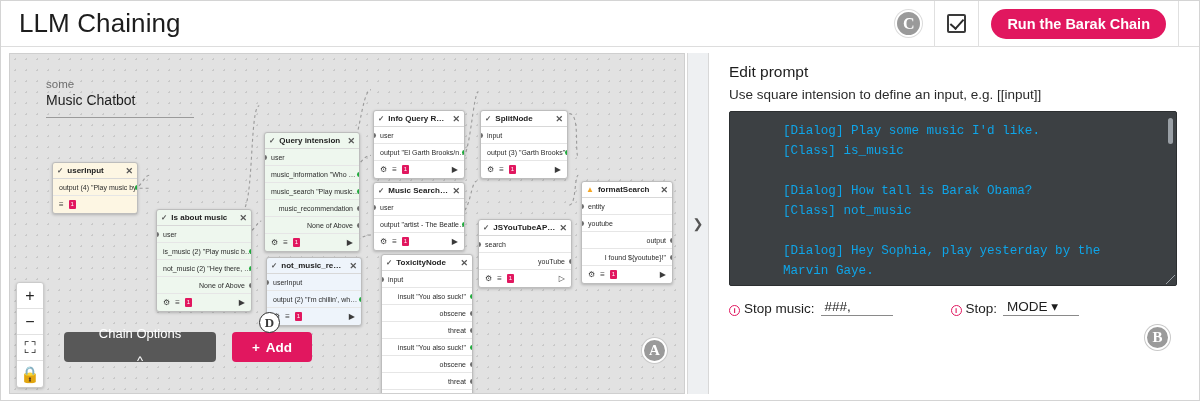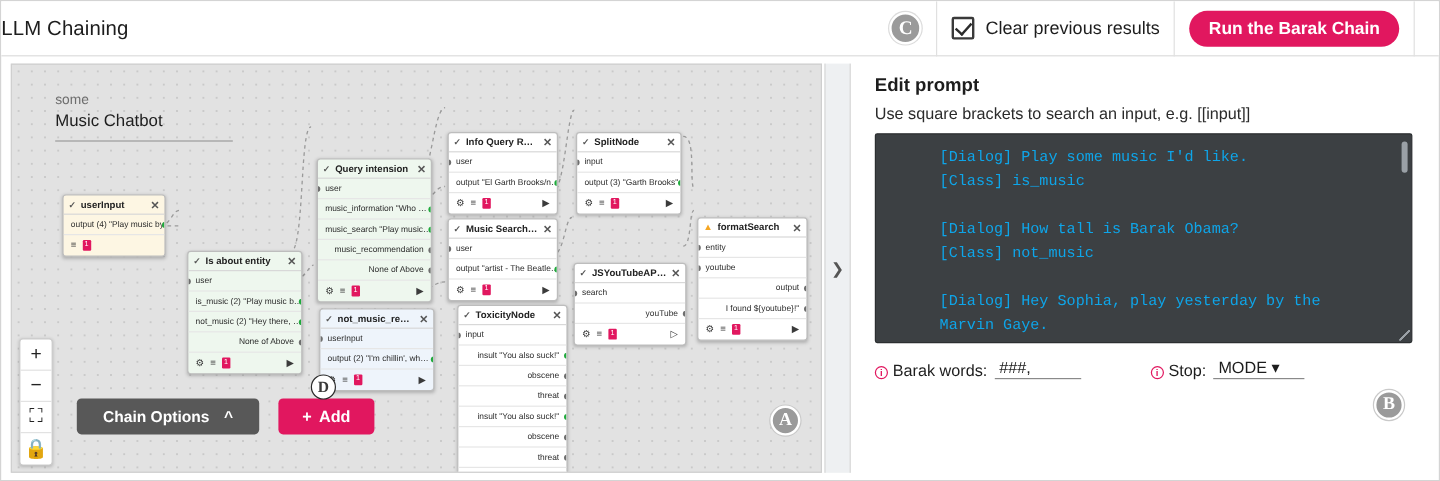--- a/index.html
+++ b/index.html
@@ -7,21 +7,21 @@
   body {
     width:1200px; height:401px;
     font-family:"Liberation Sans", sans-serif;
     background:#fff; overflow:hidden;
   }
   .app { position:relative; width:1200px; height:401px; border:1px solid #d4d4d4; overflow:hidden; background:#fff; }
 
   
   .topbar { position:absolute; left:0; top:0; width:1200px; height:46px; background:#fff;
             border-bottom:1px solid #ddd; display:flex; align-items:center; }
-  .app-title { font-size:17px; color:#1d1d1d; padding-left:0; letter-spacing:.1px; }
+  .app-title { font-size:26px; color:#1d1d1d; padding-left:18px; letter-spacing:.1px; }
   .topbar-right { margin-left:auto; display:flex; align-items:center; height:46px; padding-right:10px; }
   .marker { width:27px; height:27px; border-radius:50%; background:#9a9a9a; color:#fff;
             display:flex; align-items:center; justify-content:center; font-size:16px; font-weight:bold;
             border:2px solid #fff; box-shadow:0 0 0 1px #dcdcdc; font-family:"Liberation Serif", serif; }
   .divider-v { width:1px; height:46px; background:#e0e0e0; margin:0 12px; }
   .chk-wrap { display:flex; align-items:center; gap:9px; }
   .checkbox { width:19px; height:19px; border:2px solid #3a3a3a; border-radius:2px; position:relative; background:#fff; }
   .checkbox::after { content:""; position:absolute; left:4px; top:0px; width:6px; height:11px;
                      border:solid #2b2b2b; border-width:0 2.4px 2.4px 0; transform:rotate(42deg); }
   .chk-label { font-size:15px; color:#1d1d1d; }
@@ -68,41 +68,41 @@
 
   svg.wires { position:absolute; inset:0; width:100%; height:100%; pointer-events:none; }
 
   
   .zoomctl { position:absolute; left:6px; top:228px; width:28px; background:#fff;
              border:1px solid #cbcbcb; border-radius:3px; box-shadow:0 1px 3px rgba(0,0,0,.2); }
   .zoomctl div { height:26px; display:flex; align-items:center; justify-content:center;
                  font-size:16px; color:#222; border-bottom:1px solid #e2e2e2; cursor:pointer; }
   .zoomctl div:last-child { border-bottom:none; }
   .chain-opt { position:absolute; left:54px; top:278px; width:152px; height:30px; background:#585858;
-               color:#fff; border:none; border-radius:4px; font-size:13px; font-weight:bold; cursor:pointer;
-               display:flex; align-items:center; justify-content:center; gap:12px; font-family:"Liberation Sans", sans-serif; }
+               color:#fff; border:none; border-radius:4px; font-size:13px; font-weight:normal; cursor:pointer;
+               display:flex; align-items:center; justify-content:center; gap:12px; font-family:"Liberation Sans", sans-serif;flex-direction:column; }
   .add-btn { position:absolute; left:222px; top:278px; width:80px; height:30px; background:#e1175f;
              color:#fff; border:none; border-radius:4px; font-size:13.5px; font-weight:bold; cursor:pointer;
              display:flex; align-items:center; justify-content:center; gap:6px; font-family:"Liberation Sans", sans-serif; }
   .marker-abs { position:absolute; width:25px; height:25px; border-radius:50%; background:#9a9a9a; color:#fff;
                 display:flex; align-items:center; justify-content:center; font-size:15px; font-weight:bold;
                 border:2.5px solid #fff; box-shadow:0 0 0 1px #c9c9c9; font-family:"Liberation Serif", serif; }
   .marker-d { position:absolute; width:21px; height:21px; border-radius:50%; background:#fff; color:#3a3a3a;
               display:flex; align-items:center; justify-content:center; font-size:13px; font-weight:bold;
               border:1.6px solid #2b2b2b; font-family:"Liberation Serif", serif; }
 
   
   .splitter { position:absolute; left:686px; top:52px; width:22px; height:341px;
               background:#eef0f2; border-left:1px solid #d8d8d8; border-right:1px solid #d8d8d8;
               display:flex; align-items:center; justify-content:center; cursor:col-resize; }
   .splitter .arrow { font-size:13px; color:#555; }
 
   
   .panel { position:absolute; left:712px; top:52px; width:480px; height:341px; background:#fff; }
-  .panel h3 { margin:0; padding:10px 16px 0 16px; font-size:15.5px; color:#1d1d1d; font-weight:bold; }
+  .panel h3 { margin:0; padding:10px 16px 0 16px; font-size:15.5px; color:#1d1d1d; font-weight:normal; }
   .panel .hint { padding:6px 16px 0 16px; font-size:13.5px; color:#2b2b2b; }
   .prompt-box { position:relative; margin:9px 16px 0 16px; height:175px; background:#3c4043;
                 border:1px solid #2c2f31; border-radius:2px; overflow:hidden; }
   .prompt-text { position:absolute; inset:0; padding:9px 15px 9px 14px; color:#0ea5e9;
                  font-family:"Liberation Mono", monospace; font-size:12.6px; line-height:20px;
                  white-space:pre-wrap; overflow:hidden;margin-left:39px; }
   .pscroll { position:absolute; right:3px; top:6px; width:5px; height:26px; background:#9aa0a6; border-radius:3px; }
   .resize { position:absolute; right:1px; bottom:1px; width:9px; height:9px;
             background:linear-gradient(135deg,transparent 45%,#9aa0a6 45%,#9aa0a6 55%,transparent 55%); }
   .fields { display:flex; align-items:flex-end; padding:12px 16px 0 16px; font-size:13.5px; color:#1d1d1d; }
@@ -121,21 +121,20 @@
 
 <div class="app">
 
   <div class="topbar">
     <div class="app-title">LLM Chaining</div>
     <div class="topbar-right">
       <div class="marker">C</div>
       <div class="divider-v"></div>
       <div class="chk-wrap">
         <div class="checkbox"></div>
-        <div class="chk-label">Clear previous results</div>
       </div>
       <div class="divider-v"></div>
       <button class="btn-run">Run the Barak Chain</button>
       <div class="divider-v"></div>
     </div>
   </div>
 
   <div class="canvas-wrap">
     <div class="canvas">
 
@@ -175,21 +174,21 @@
         </div>
         <div class="foot">
           <span class="plus2">≡</span>
           <span class="badge">1</span>
         </div>
       </div>
 
       <div class="node tint-green" style="left:146px; top:155px; width:96px;">
         <div class="node-head">
           <span class="tick">✓</span>
-          <span class="ttl">Is about entity</span>
+          <span class="ttl">Is about music</span>
           <span class="x">✕</span>
         </div>
         <div class="row">
             <span class="port in"></span>
             <span>user</span>
           </div>
         <div class="row">
             <span>is_music (2) "Play music b…</span>
             <span class="port out green"></span>
           </div>
@@ -442,39 +441,39 @@
       <div class="marker-abs" style="left:632px; top:284px;">A</div>
     </div>
   </div>
 
   <div class="splitter">
     <span class="arrow">❯</span>
   </div>
 
   <div class="panel">
     <h3>Edit prompt</h3>
-    <div class="hint">Use square brackets to search an input, e.g. [[input]]</div>
+    <div class="hint">Use square intension to define an input, e.g. [[input]]</div>
 
     <div class="prompt-box">
       <div class="prompt-text">[Dialog] Play some music I'd like.
 [Class] is_music
 
 [Dialog] How tall is Barak Obama?
 [Class] not_music
 
 [Dialog] Hey Sophia, play yesterday by the
 Marvin Gaye.
 [Class] is_music</div>
       <div class="pscroll"></div>
       <div class="resize"></div>
     </div>
 
     <div class="fields">
       <span class="info-i">i</span>
-      <span>Barak words:</span>
+      <span>Stop music:</span>
       <span class="uline">###,</span>
       <span style="width:58px;"></span>
       <span class="info-i">i</span>
       <span>Stop:</span>
       <span class="uline" style="min-width:76px;">
         <span>MODE</span>
         <span>▾</span>
       </span>
     </div>
 

